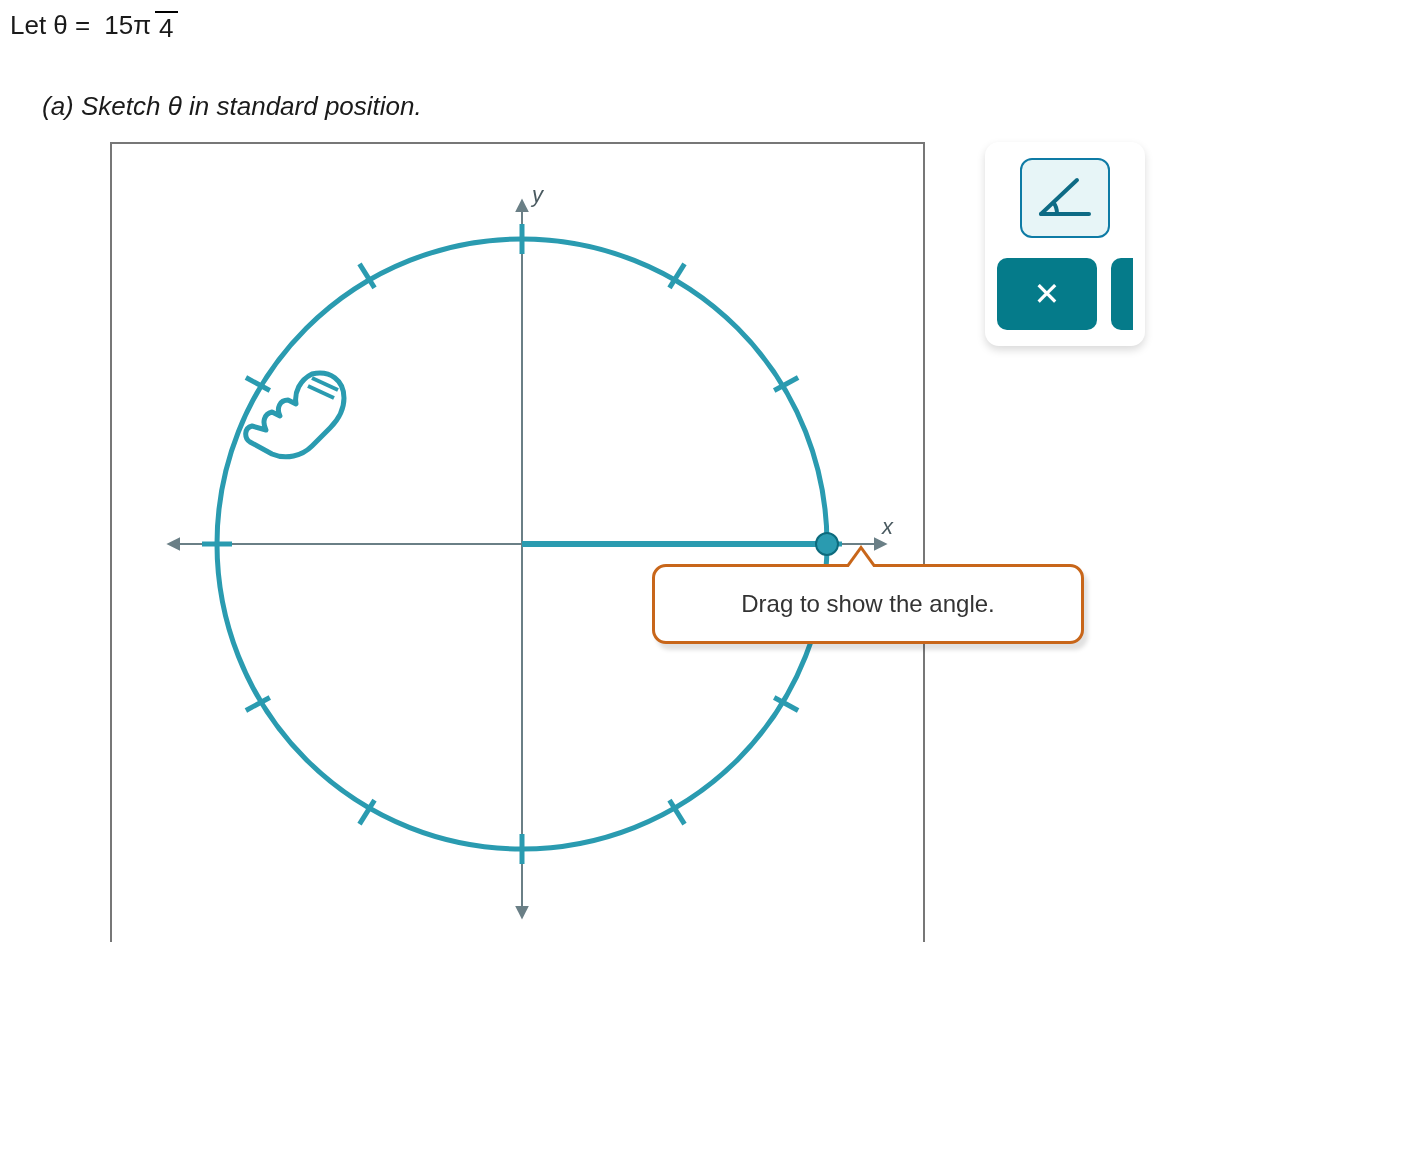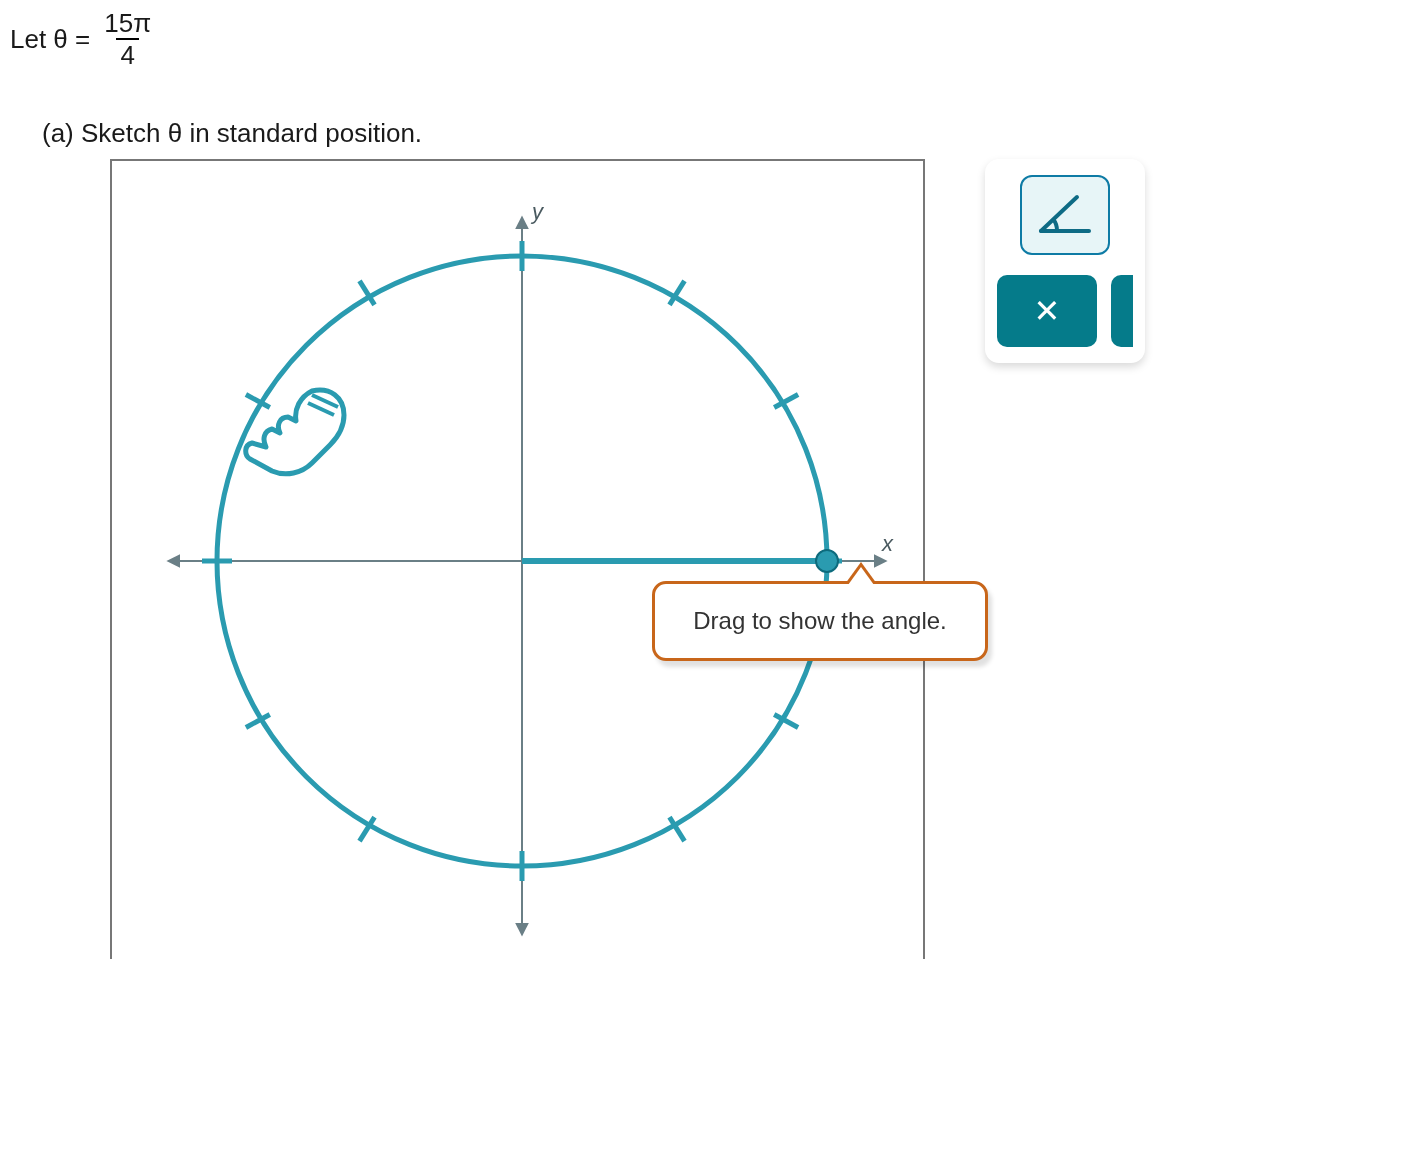--- a/index.html
+++ b/index.html
@@ -16,31 +16,32 @@
     position: relative;
   }
   .problem-intro {
     margin-bottom: 50px;
     display: flex;
     align-items: center;
     gap: 6px;
   }
   .fraction {
     display: inline-flex;
-    flex-direction: column;
+    flex-direction: row;
     align-items: center;
     vertical-align: middle;
     margin: 0 4px;
     line-height: 1;
   }
   .fraction .num { padding: 0 4px 2px 4px; }
   .fraction .den { border-top: 2px solid #000; padding: 2px 4px 0 4px; }
   .part-a {
     padding-left: 32px;
-    margin-bottom: 10px;
+    margin-bottom: 20px;
+    font-style: italic;
   }
   .diagram-area {
     position: relative;
     margin-left: 100px;
   }
   .graph-box {
     border: 2px solid #777;
     border-bottom: none;
     width: 815px;
     height: 800px;
@@ -90,21 +91,21 @@
     width: 30px;
     border-top-left-radius: 10px;
     border-bottom-left-radius: 10px;
     border-top-right-radius: 0;
     border-bottom-right-radius: 0;
   }
   .tooltip {
     position: absolute;
     left: 540px;
     top: 420px;
-    width: 336px;
+    width: 432px;
     height: 80px;
     background: #fff;
     border: 3px solid #c8661a;
     border-radius: 14px;
     display: flex;
     align-items: center;
     justify-content: center;
     font-size: 24px;
     color: #333;
     box-shadow: 4px 6px 4px rgba(0,0,0,0.12);

